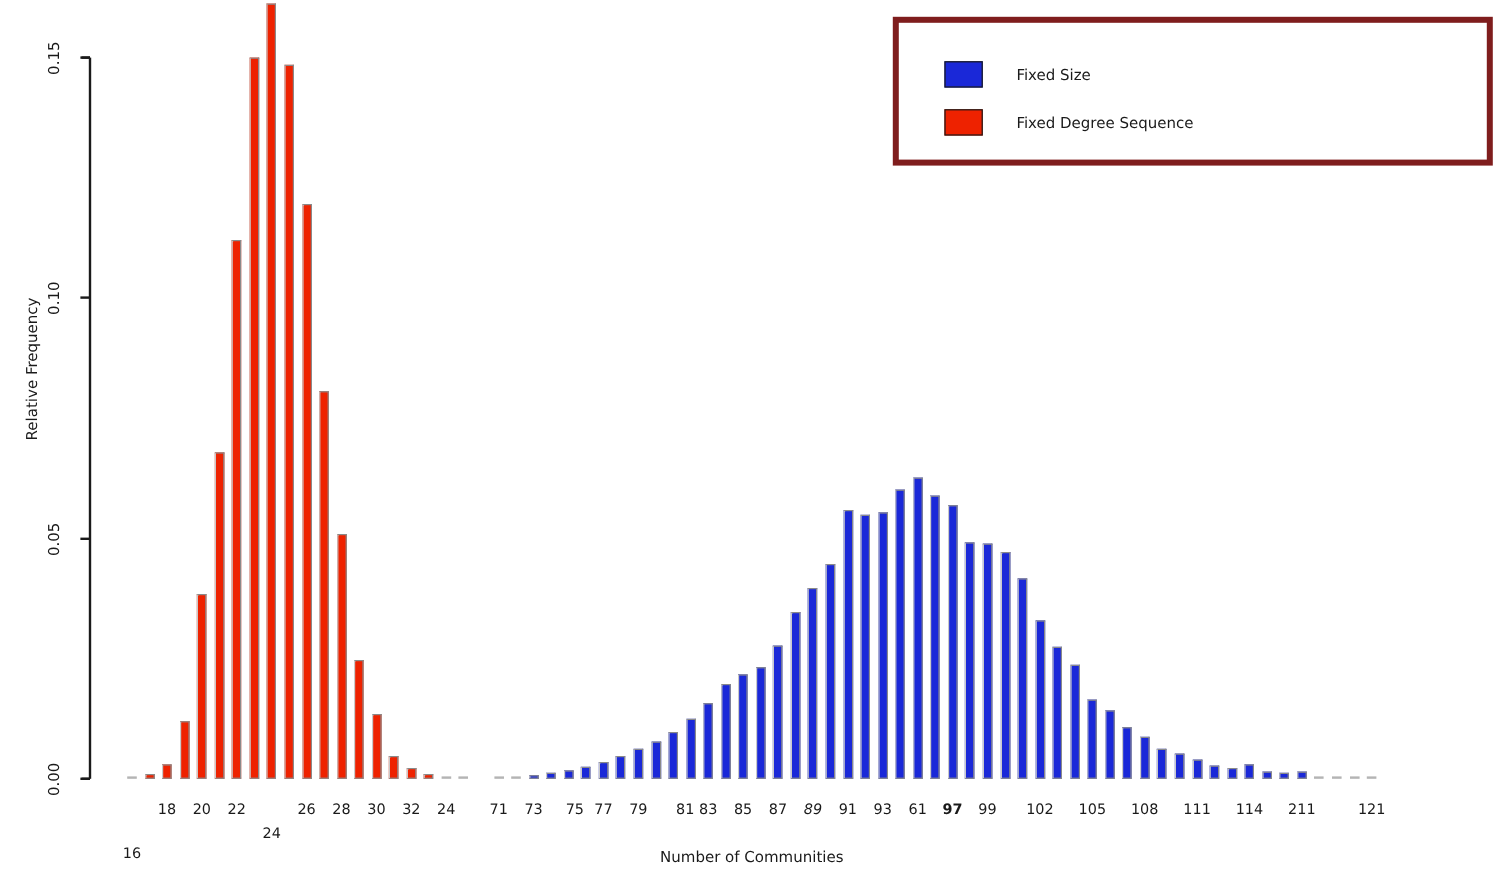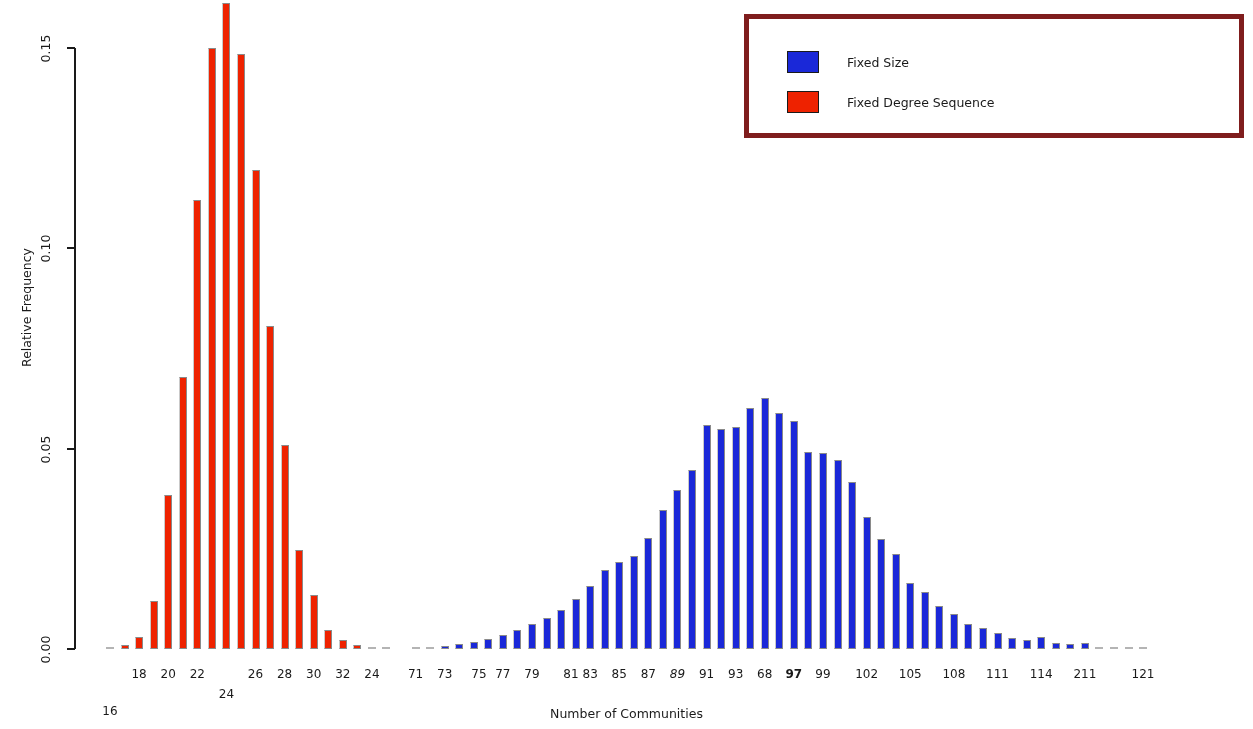--- a/index.html
+++ b/index.html
@@ -275,21 +275,21 @@
         <div class="x-tick-label" style="left: 479px;">75</div>
         <div class="x-tick-label" style="left: 502.85px;">77</div>
         <div class="x-tick-label" style="left: 531.95px;">79</div>
         <div class="x-tick-label" style="left: 571px;">81</div>
         <div class="x-tick-label" style="left: 590.15px;">83</div>
         <div class="x-tick-label" style="left: 619.25px; text-align: right;">85</div>
         <div class="x-tick-label" style="left: 648.35px;">87</div>
         <div class="x-tick-label" style="left: 677.45px; font-style: italic;">89</div>
         <div class="x-tick-label" style="left: 706.55px;">91</div>
         <div class="x-tick-label" style="left: 735.65px;">93</div>
-        <div class="x-tick-label" style="left: 764.75px;">68</div>
+        <div class="x-tick-label" style="left: 764.75px;">61</div>
         <div class="x-tick-label" style="left: 793.85px; font-weight: bold;">97</div>
         <div class="x-tick-label" style="left: 822.95px;">99</div>
         <div class="x-tick-label" style="left: 866.6px;">102</div>
         <div class="x-tick-label" style="left: 910.25px;">105</div>
         <div class="x-tick-label" style="left: 953.9px;">108</div>
         <div class="x-tick-label" style="left: 997.55px;">111</div>
         <div class="x-tick-label" style="left: 1041.2px;">114</div>
         <div class="x-tick-label" style="left: 1084.85px;">211</div>
         <div class="x-tick-label" style="left: 1143.05px;">121</div>
       </div>

